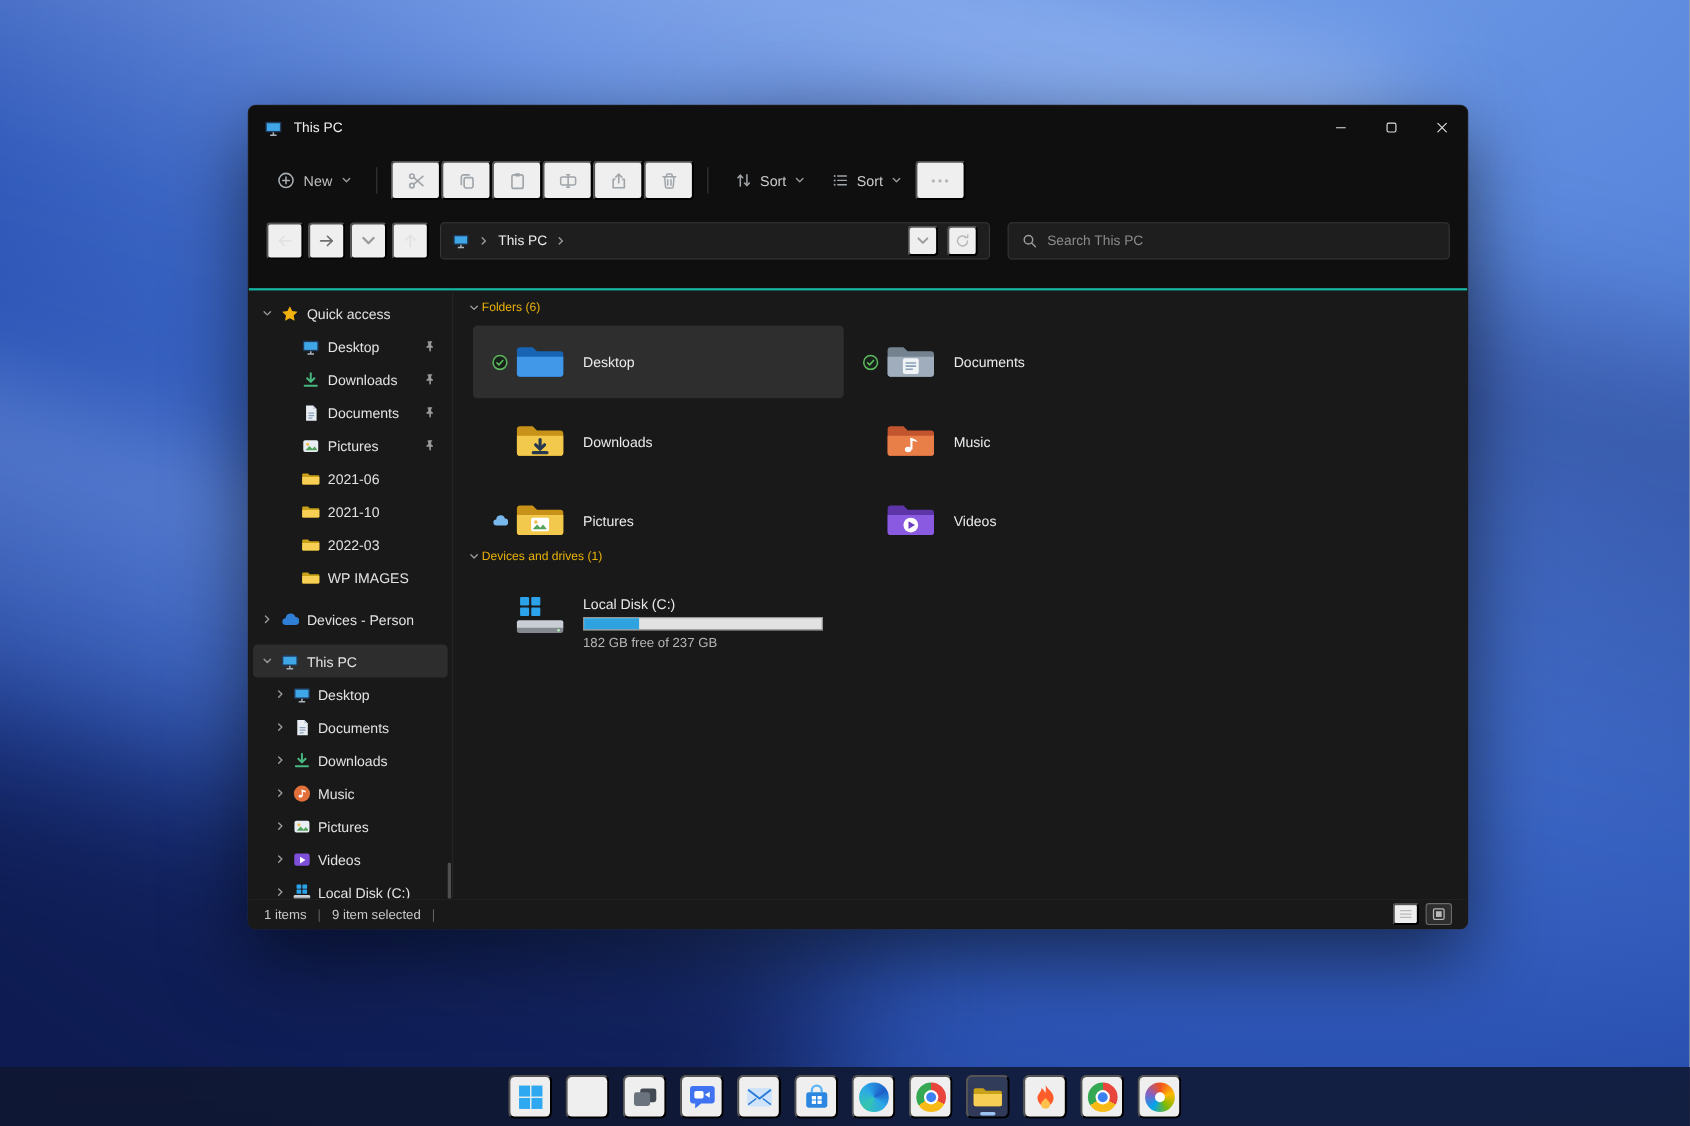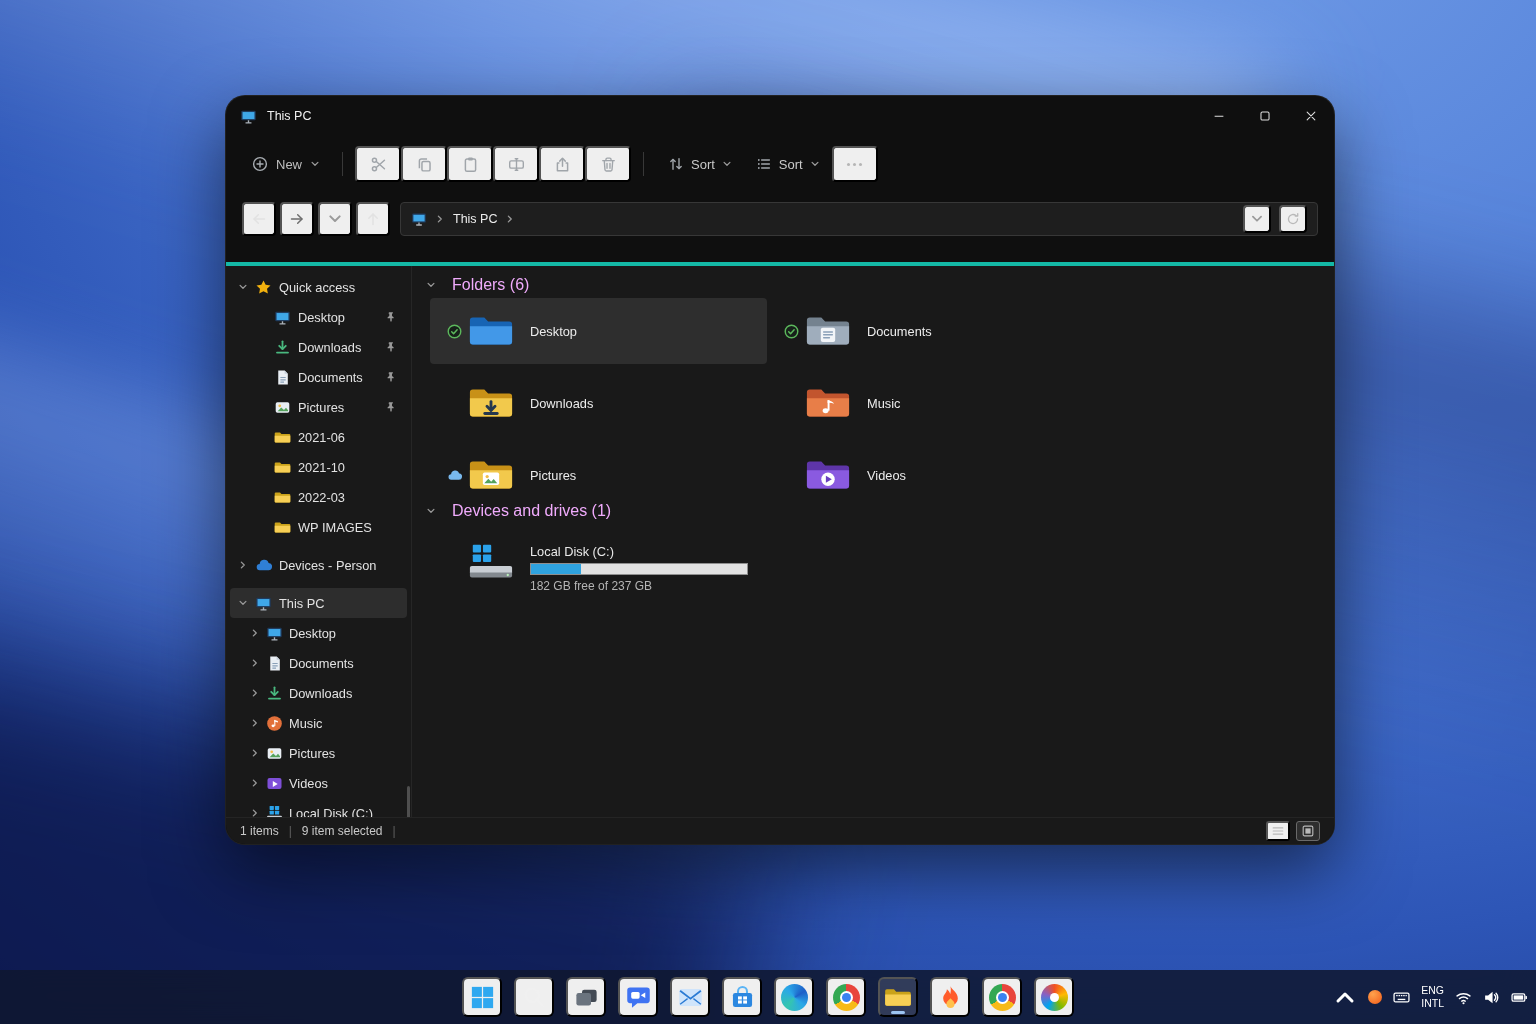--- a/index.html
+++ b/index.html
@@ -13,21 +13,21 @@
         background:linear-gradient(180deg, rgba(190,214,255,.5), rgba(190,214,255,0)); filter:blur(46px); }
   .s2 { left:-320px; top:430px; width:1100px; height:330px; transform:rotate(18deg);
         background:linear-gradient(180deg, rgba(150,184,244,.4), rgba(150,184,244,0)); filter:blur(40px); }
   .s3 { left:620px; top:240px; width:1100px; height:420px; transform:rotate(14deg);
         background:linear-gradient(180deg, rgba(22,38,108,.5), rgba(22,38,108,0)); filter:blur(60px); }
   .s4 { left:-220px; top:740px; width:950px; height:520px; transform:rotate(12deg);
         background:rgba(10,18,64,.75); filter:blur(70px); }
 
   
   .window { position:absolute; left:225px; top:95px; width:1110px; height:750px;
-    background:#0f0f0f; border-radius:20px; border:1px solid rgba(255,255,255,.08);
+    background:#0f0f0f; border-radius:8px; border:1px solid rgba(255,255,255,.08);
     box-shadow:0 26px 70px rgba(0,0,0,.55); color:#e8e8e8; overflow:hidden; font-size:13px; }
 
   .titlebar { height:40px; display:flex; align-items:center; padding-left:14px; }
   .tb-appicon { width:17px; height:17px; }
   .tb-title { margin-left:10px; font-size:12.5px; color:#f0f0f0; }
   .win-controls { margin-left:auto; display:flex; height:100%; }
   .wc { width:46px; height:100%; display:grid; place-items:center; color:#e0e0e0; background:transparent; border:0; }
   .wc svg { width:14px; height:14px; }
 
   .toolbar { height:56px; display:flex; align-items:center; padding:0 16px; }
@@ -56,39 +56,39 @@
   .ibtn { width:28px; height:28px; display:grid; place-items:center; color:#b9b9b9; border-radius:4px; flex:0 0 auto; }
   .ibtn svg { width:14px; height:14px; }
   .search-box { width:402px; height:34px; margin-left:12px; background:#1e1e1e; border:1px solid #373737;
     border-radius:4px; display:flex; align-items:center; gap:9px; padding:0 12px; }
   .search-box svg { width:14px; height:14px; color:#9a9a9a; flex:0 0 auto; }
   .search-box input { flex:1; background:transparent; border:0; outline:none; color:#e2e2e2; font-size:12.5px;
     font-family:inherit; }
   .search-box input::placeholder { color:#8a8a8a; }
 
   .content { position:absolute; left:0; right:0; top:166px; bottom:27px; background:#191919; display:flex;
-    border-top:4px solid #14b8a6; }
+    border-top:2px solid #14b8a6; }
 
   
   .sidebar { width:186px; padding-top:6px; position:relative; border-right:1px solid #262626; overflow:hidden; }
   .srow { height:30px; display:flex; align-items:center; font-size:12.8px; color:#e2e2e2; border-radius:4px; margin:0 4px; }
   .srow .chev { flex:0 0 auto; }
   .group { padding-left:8px; gap:7px; }
   .qchild { padding-left:44px; gap:7px; }
   .pchild { padding-left:20px; gap:6px; }
   .sel { background:#2d2d2d; }
   .mt8 { margin-top:8px; }
   .mi { width:17px; height:17px; flex:0 0 auto; }
   .slabel { white-space:nowrap; overflow:hidden; text-overflow:ellipsis; }
   .pin { width:12px; height:12px; margin-left:auto; margin-right:10px; color:#9a9a9a; flex:0 0 auto; }
   .scroll-thumb { position:absolute; right:1px; top:520px; width:3px; height:64px; border-radius:2px; background:#4f4f4f; }
 
   
   .main { flex:1; position:relative; overflow:hidden; }
-  .ghdr { position:absolute; display:flex; align-items:center; gap:16px; font-size:16px; color:#f0abfc; }
+  .ghdr { position:absolute; display:flex; align-items:center; gap:2px; font-size:11px; color:#eab308; }
   .hdr-folders { left:14px; top:10px; }
   .hdr-devices { left:14px; top:236px; }
   .tiles { position:absolute; left:18px; top:32px; display:grid; grid-template-columns:337px 337px;
     grid-auto-rows:66px; row-gap:6px; }
   .tile { display:flex; align-items:center; padding-left:10px; border-radius:4px; }
   .tile.sel { background:#2e2e2e; }
   .badge-slot { width:28px; display:grid; place-items:center; flex:0 0 auto; }
   .badge { width:15px; height:15px; }
   .badge.cloud { color:#79b8ec; }
   .fi { width:46px; height:38px; margin-right:16px; flex:0 0 auto; }
@@ -562,20 +562,26 @@
               <use href="#i-chev"></use>
             </svg>
           </button>
         <button class="ibtn">
             <svg>
               <use href="#i-refresh"></use>
             </svg>
           </button>
       </div>
 
+      <div class="search-box">
+        <svg>
+            <use href="#i-search"></use>
+          </svg>
+        <input type="text" placeholder="Search This PC" style="">
+      </div>
     </div>
 
     <div class="content">
 
       <div class="sidebar">
 
         <div class="srow group">
           <svg class="chev">
               <use href="#i-chev"></use>
             </svg>
@@ -894,38 +900,14 @@
           </svg>
         </button>
       <button class="app">
           <span class="cicon chrome-c"></span>
         </button>
       <button class="app">
           <span class="cicon pinw-c"></span>
         </button>
     </div>
 
-    <div class="tb-tray">
-      <button class="app small" style="width:24px;height:40px;background:none;border:0">
-        <svg class="tr-ic sm chev up" viewBox="0 0 12 12" style="color:#fff">
-            <use href="#i-chev"></use>
-          </svg>
-      </button>
-      <span class="orange-dot"></span>
-      <svg class="tr-ic">
-          <use href="#i-keyboard"></use>
-        </svg>
-      <div class="lang">
-        <div>ENG</div>
-        <div>INTL</div>
-      </div>
-      <svg class="tr-ic">
-          <use href="#i-wifi"></use>
-        </svg>
-      <svg class="tr-ic">
-          <use href="#i-speaker"></use>
-        </svg>
-      <svg class="tr-ic">
-          <use href="#i-battery"></use>
-        </svg>
-    </div>
   </div>
 </div>
 
 </body></html>

